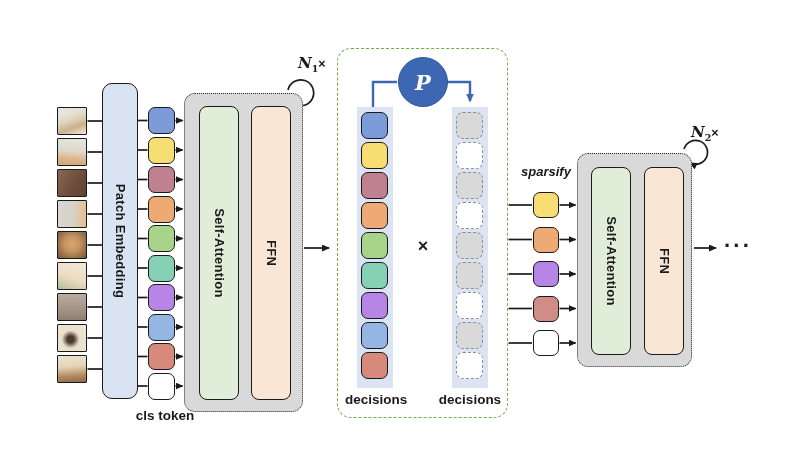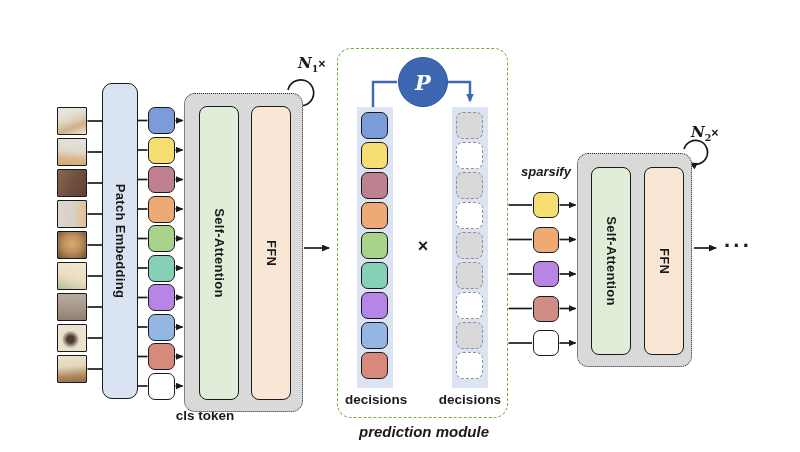--- a/index.html
+++ b/index.html
@@ -56,21 +56,21 @@
     border:1.7px dashed #6fae4b;border-radius:14px;box-sizing:border-box;}
   .p-circle{position:absolute;left:398px;top:57px;width:50px;height:50px;border-radius:50%;
     background:#3d67b2;border:1.5px solid #2f55a0;box-sizing:border-box;
     display:flex;align-items:center;justify-content:center;
     color:#ffffff;font-family:"DejaVu Serif",serif;font-style:italic;font-weight:700;font-size:21px;}
   .mult{position:absolute;left:408px;top:236px;width:30px;text-align:center;
     font-size:18px;font-weight:600;color:#222;}
 
   
   .lbl{position:absolute;font-weight:700;font-size:13.5px;text-align:center;}
-  #cls-label{left:128px;top:408px;width:74px;margin-left:40px;}
+  #cls-label{left:128px;top:408px;width:74px;}
   #features-label{left:345px;top:392px;width:60px;}
   #decisions-label{left:434px;top:392px;width:72px;}
   .ital{font-style:italic;}
   #pred-label{left:343px;top:423px;width:162px;font-size:15px;}
   #sparsify-label{left:514px;top:164px;width:64px;font-size:13px;}
   .nlabel{position:absolute;font-family:"DejaVu Serif",serif;font-weight:700;font-size:15px;margin-left:21px;}
   .nlabel i{font-style:italic;}
   .nlabel sub{font-size:9.5px;}
   .nlabel .times{font-family:"Liberation Sans",sans-serif;font-size:12.5px;font-weight:700;}
   #n1-label{left:277px;top:54px;}
@@ -208,21 +208,20 @@
       <div class="dtoken" style="background: rgb(255, 255, 255);"></div>
       <div class="dtoken" style="background: rgb(217, 217, 217);"></div>
       <div class="dtoken" style="background: rgb(217, 217, 217);"></div>
       <div class="dtoken" style="background: rgb(255, 255, 255);"></div>
       <div class="dtoken" style="background: rgb(217, 217, 217);"></div>
       <div class="dtoken" style="background: rgb(255, 255, 255);"></div>
     </div>
   <div class="mult">×</div>
   <div class="lbl" id="features-label">decisions</div>
   <div class="lbl" id="decisions-label">decisions</div>
-  <div class="lbl ital" id="pred-label">prediction module</div>
 
   <div class="lbl ital" id="sparsify-label">sparsify</div>
   <div class="tok-col" id="sparsify-tokens">
       <div class="token" style="height: 26px; width: 26px; background: rgb(246, 222, 114);"></div>
       <div class="token" style="height: 26px; width: 26px; background: rgb(237, 170, 116);"></div>
       <div class="token" style="height: 26px; width: 26px; background: rgb(182, 133, 230);"></div>
       <div class="token" style="height: 26px; width: 26px; background: rgb(207, 141, 133);"></div>
       <div class="token" style="height: 26px; width: 26px; background: rgb(255, 255, 255);"></div>
     </div>
 

